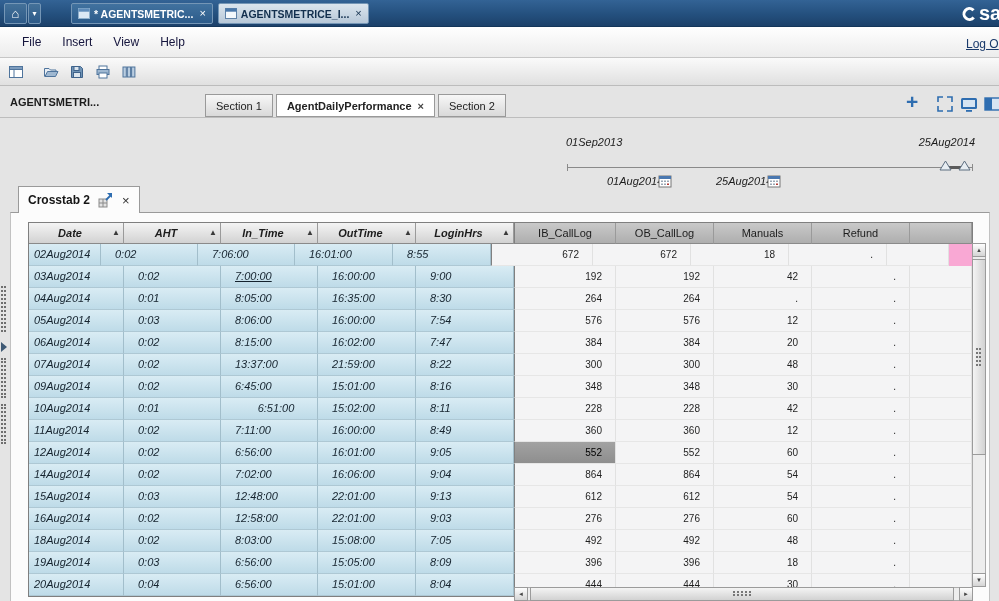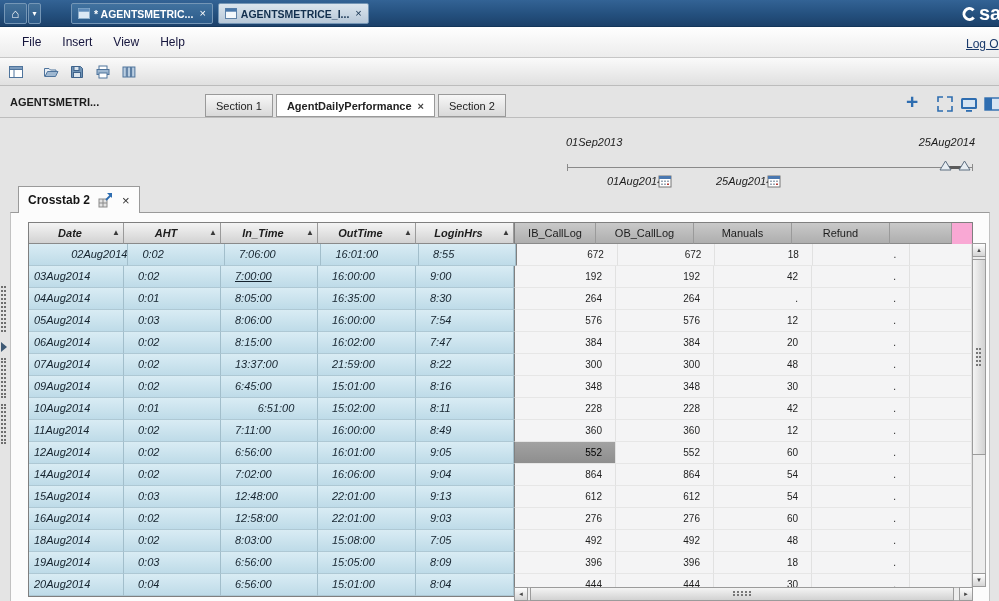--- a/index.html
+++ b/index.html
@@ -312,39 +312,39 @@
           <span class="sort-arrow">▲</span>
         </div>
         <div class="th th-dim" style="width: 98px;">
           <span>OutTime</span>
           <span class="sort-arrow">▲</span>
         </div>
         <div class="th th-dim" style="width: 98px;">
           <span>LoginHrs</span>
           <span class="sort-arrow">▲</span>
         </div>
-        <div class="th th-measure first" style="width: 82px; text-align: right;">
+        <div class="th th-measure first" style="width: 102px; text-align: right;">
           <span>IB_CallLog</span>
         </div>
         <div class="th th-measure" style="width: 98px;">
           <span>OB_CallLog</span>
         </div>
         <div class="th th-measure" style="width: 98px;">
           <span>Manuals</span>
         </div>
         <div class="th th-measure" style="width: 98px;">
           <span>Refund</span>
         </div>
         <div class="th th-measure" style="width: 62px;">
           <span></span>
         </div>
       </div>
     <div>
         <div class="tr">
-          <div class="td td-dim td-date" style="width: 100px; text-align: right;">02Aug2014</div>
+          <div class="td td-dim td-date" style="width: 72px;">02Aug2014</div>
           <div class="td td-dim" style="width: 97px;">0:02</div>
           <div class="td td-dim" style="width: 97px;">7:06:00</div>
           <div class="td td-dim" style="width: 98px;">16:01:00</div>
           <div class="td td-dim" style="width: 98px;">8:55</div>
           <div class="td td-measure first" style="width: 102px;">672</div>
           <div class="td td-measure" style="width: 98px;">672</div>
           <div class="td td-measure" style="width: 98px;">18</div>
           <div class="td td-measure" style="width: 98px;">.</div>
           <div class="td td-measure" style="width: 62px;"></div>
         </div>

